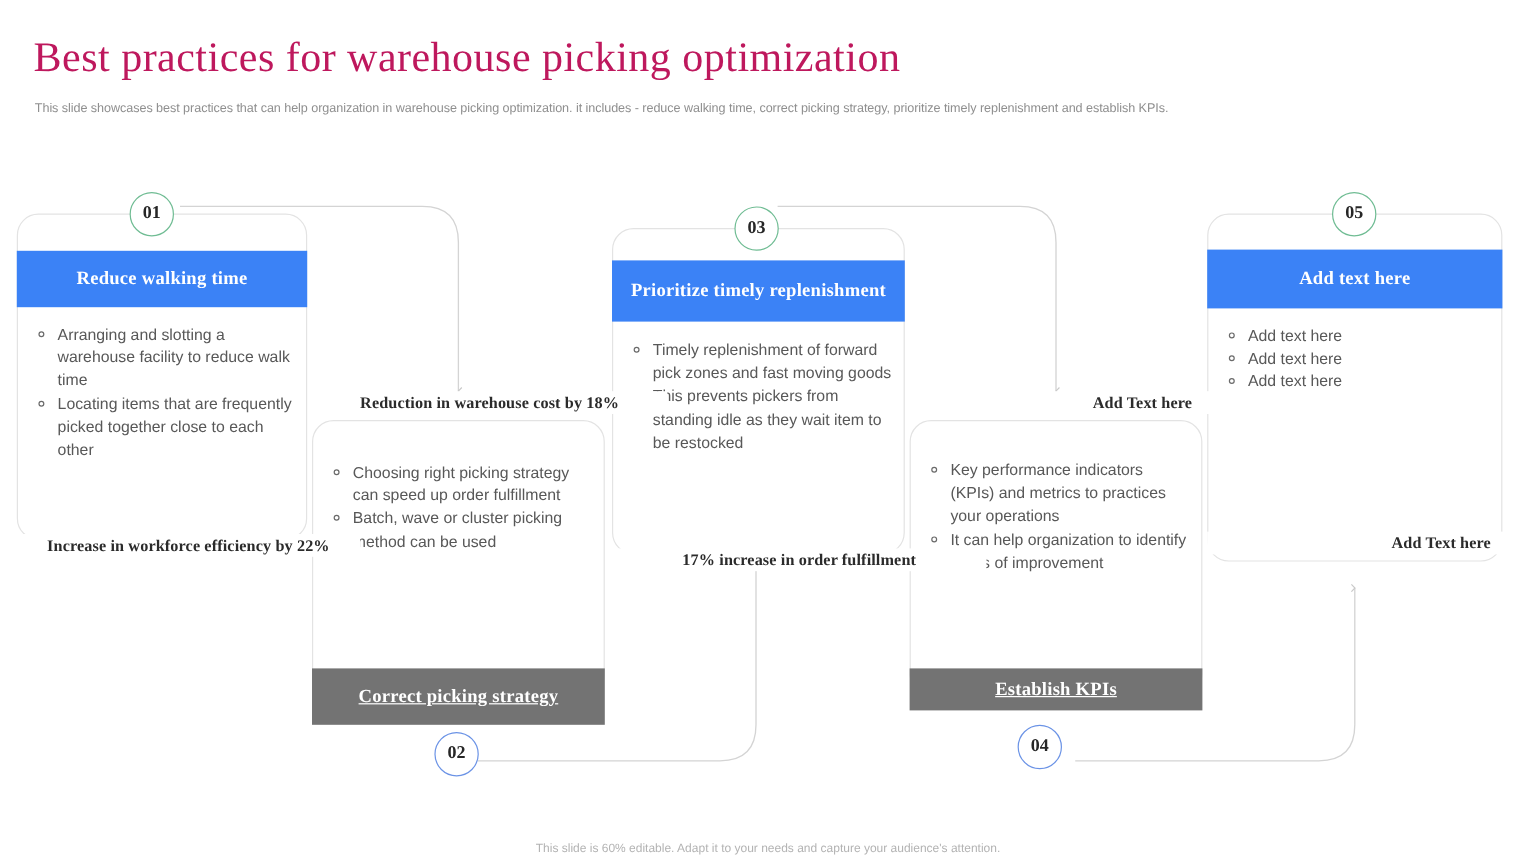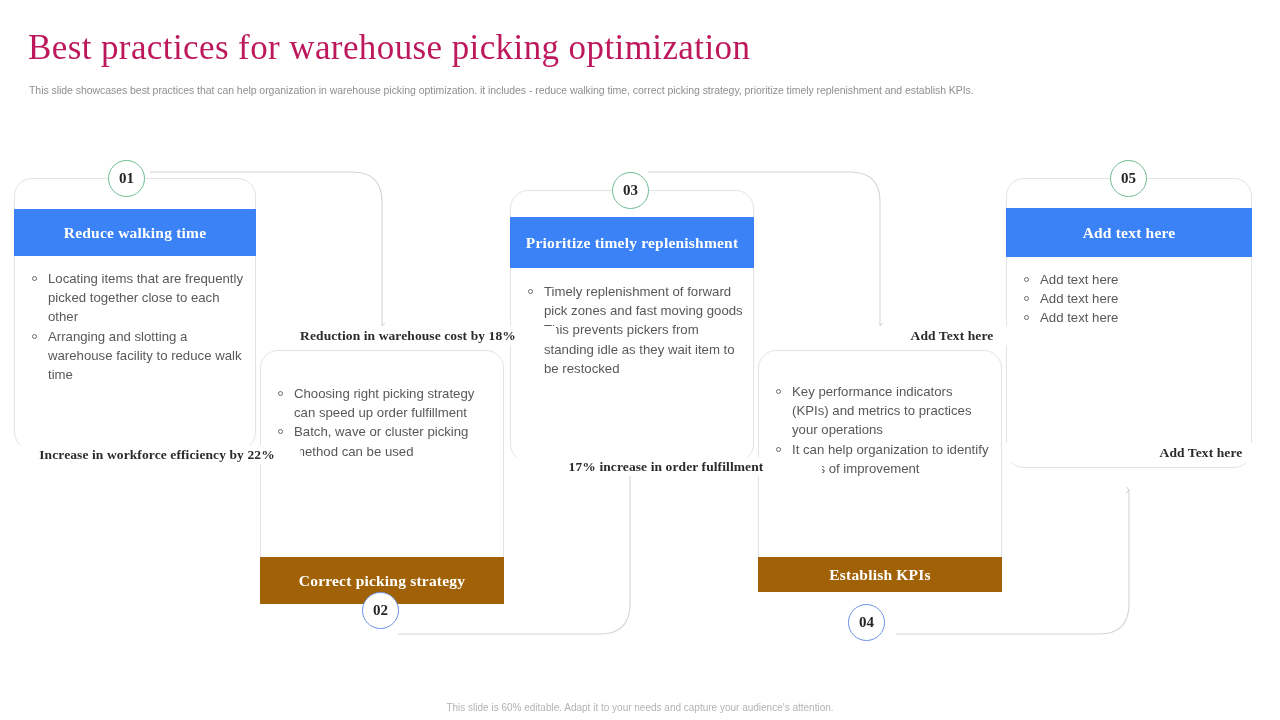--- a/index.html
+++ b/index.html
@@ -77,21 +77,21 @@
     font-weight: bold;
     font-size: 15.5px;
     color: #ffffff;
     line-height: 19px;
     display: flex;
     align-items: center;
     justify-content: center;
     letter-spacing: 0.2px;
   }
   .hdr-green { background: #3b82f6; }
-  .hdr-blue  { background: #a16207; }
+  .hdr-blue  { background: #737373; text-decoration: underline; }
 
   .num-circle {
     position: absolute;
     width: 37px;
     height: 37px;
     border-radius: 50%;
     background: #ffffff;
     box-sizing: border-box;
     display: flex;
     align-items: center;
@@ -185,35 +185,35 @@
     <path d="M648,172 L850,172 Q880,172 880,202 L880,326" fill="none" stroke="#d4d4d4" stroke-width="1.1" marker-end="url(#ahead)"></path>
 
     <path d="M896,634 L1099,634 Q1129,634 1129,604 L1129,490" fill="none" stroke="#d4d4d4" stroke-width="1.1" marker-end="url(#ahead)"></path>
   </svg>
 
   <div class="card" style="left:14px; top:160px; width:242px; height:300px;">
     <div class="card-body" style="top:18px; height:272px;"></div>
     <div class="num-circle circ-green" style="left:94px; top:0px;">01</div>
     <div class="card-header hdr-green" style="top:49px; height:47px;">Reduce walking time</div>
     <ul class="bullets" style="top:109px;">
+      <li>Arranging and slotting a warehouse facility to reduce walk time</li>
       <li>Locating items that are frequently picked together close to each other</li>
-      <li>Arranging and slotting a warehouse facility to reduce walk time</li>
     </ul>
     <div class="stat" style="top:285px; padding:0 22px;">Increase in workforce efficiency by 22%</div>
   </div>
 
   <div class="card" style="left:260px; top:326px; width:244px; height:318px;">
     <div class="stat" style="top:0px; padding:0 26px;">Reduction in warehouse cost by 18%</div>
     <div class="card-body" style="top:24px; height:230px;"></div>
     <ul class="bullets" style="top:58px;">
       <li>Choosing right picking strategy can speed up order fulfillment</li>
       <li>Batch, wave or cluster picking method can be used</li>
     </ul>
     <div class="card-header hdr-blue" style="top:231px; height:47px;">Correct picking strategy</div>
-    <div class="num-circle circ-blue" style="left:102px; top:266px;">02</div>
+    <div class="num-circle circ-blue" style="left:102px; top:284px;">02</div>
   </div>
 
   <div class="card" style="left:510px; top:172px; width:244px; height:318px;">
     <div class="card-body" style="top:18px; height:272px;"></div>
     <div class="num-circle circ-green" style="left:102px; top:0px;">03</div>
     <div class="card-header hdr-green" style="top:45px; height:51px;">Prioritize timely replenishment</div>
     <ul class="bullets" style="top:110px;">
       <li>Timely replenishment of forward pick zones and fast moving goods</li>
       <li>This prevents pickers from standing idle as they wait item to be restocked</li>
     </ul>

